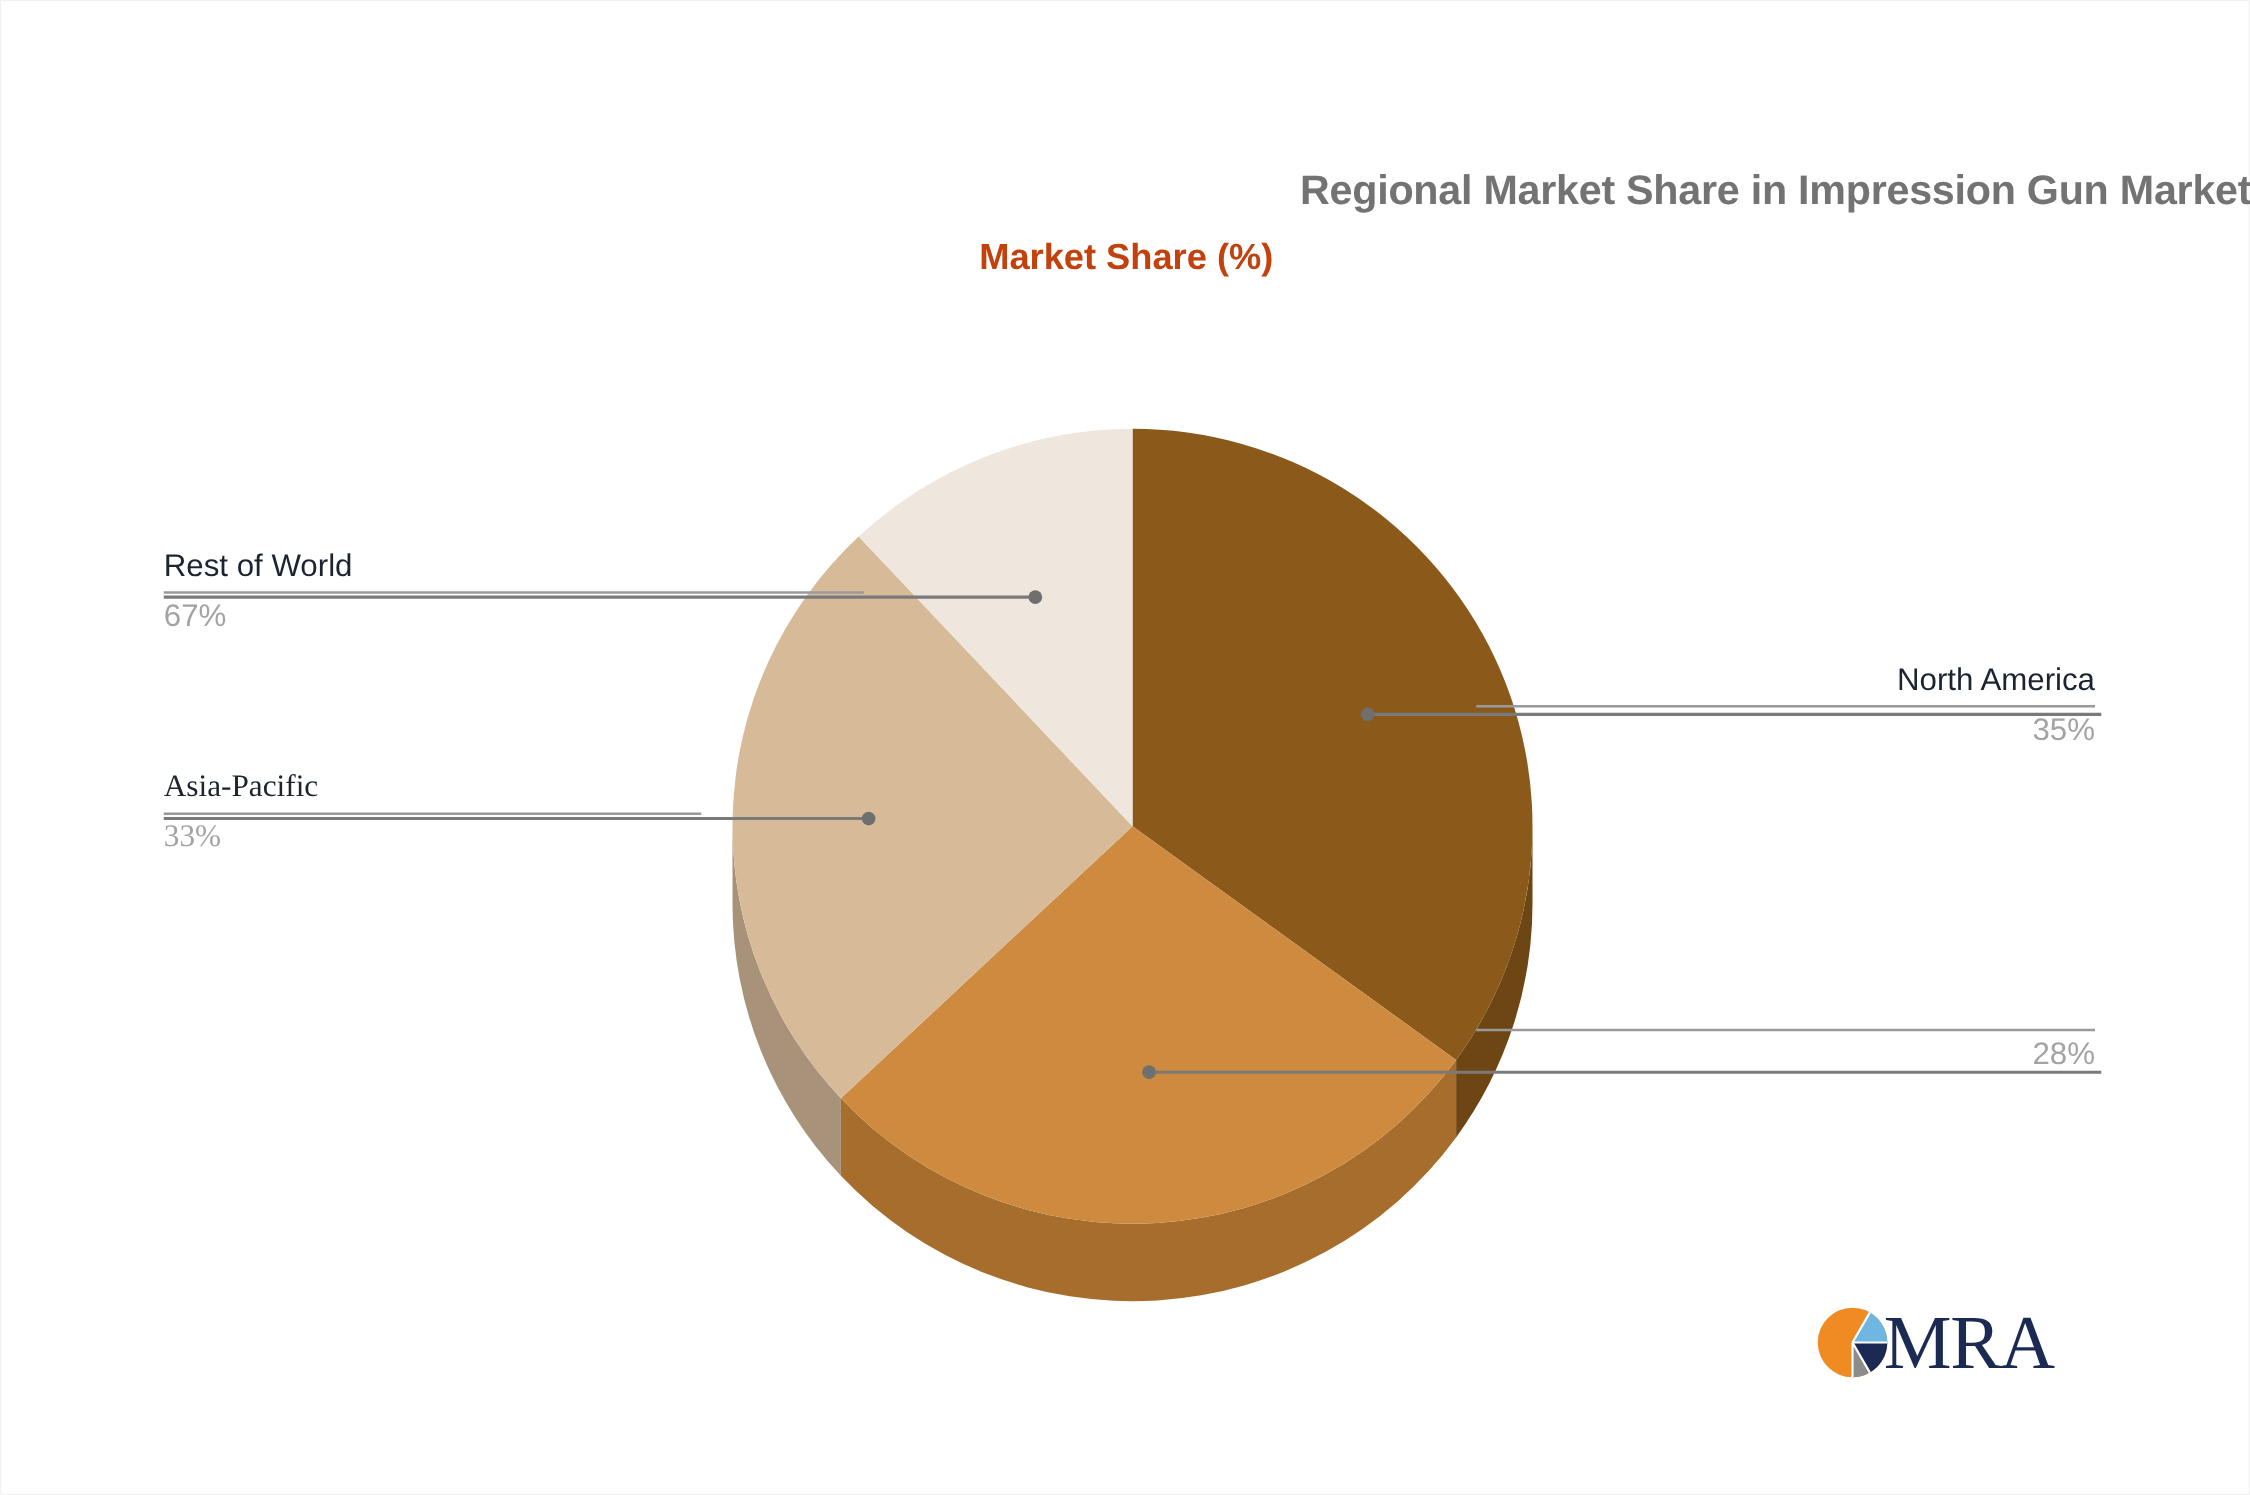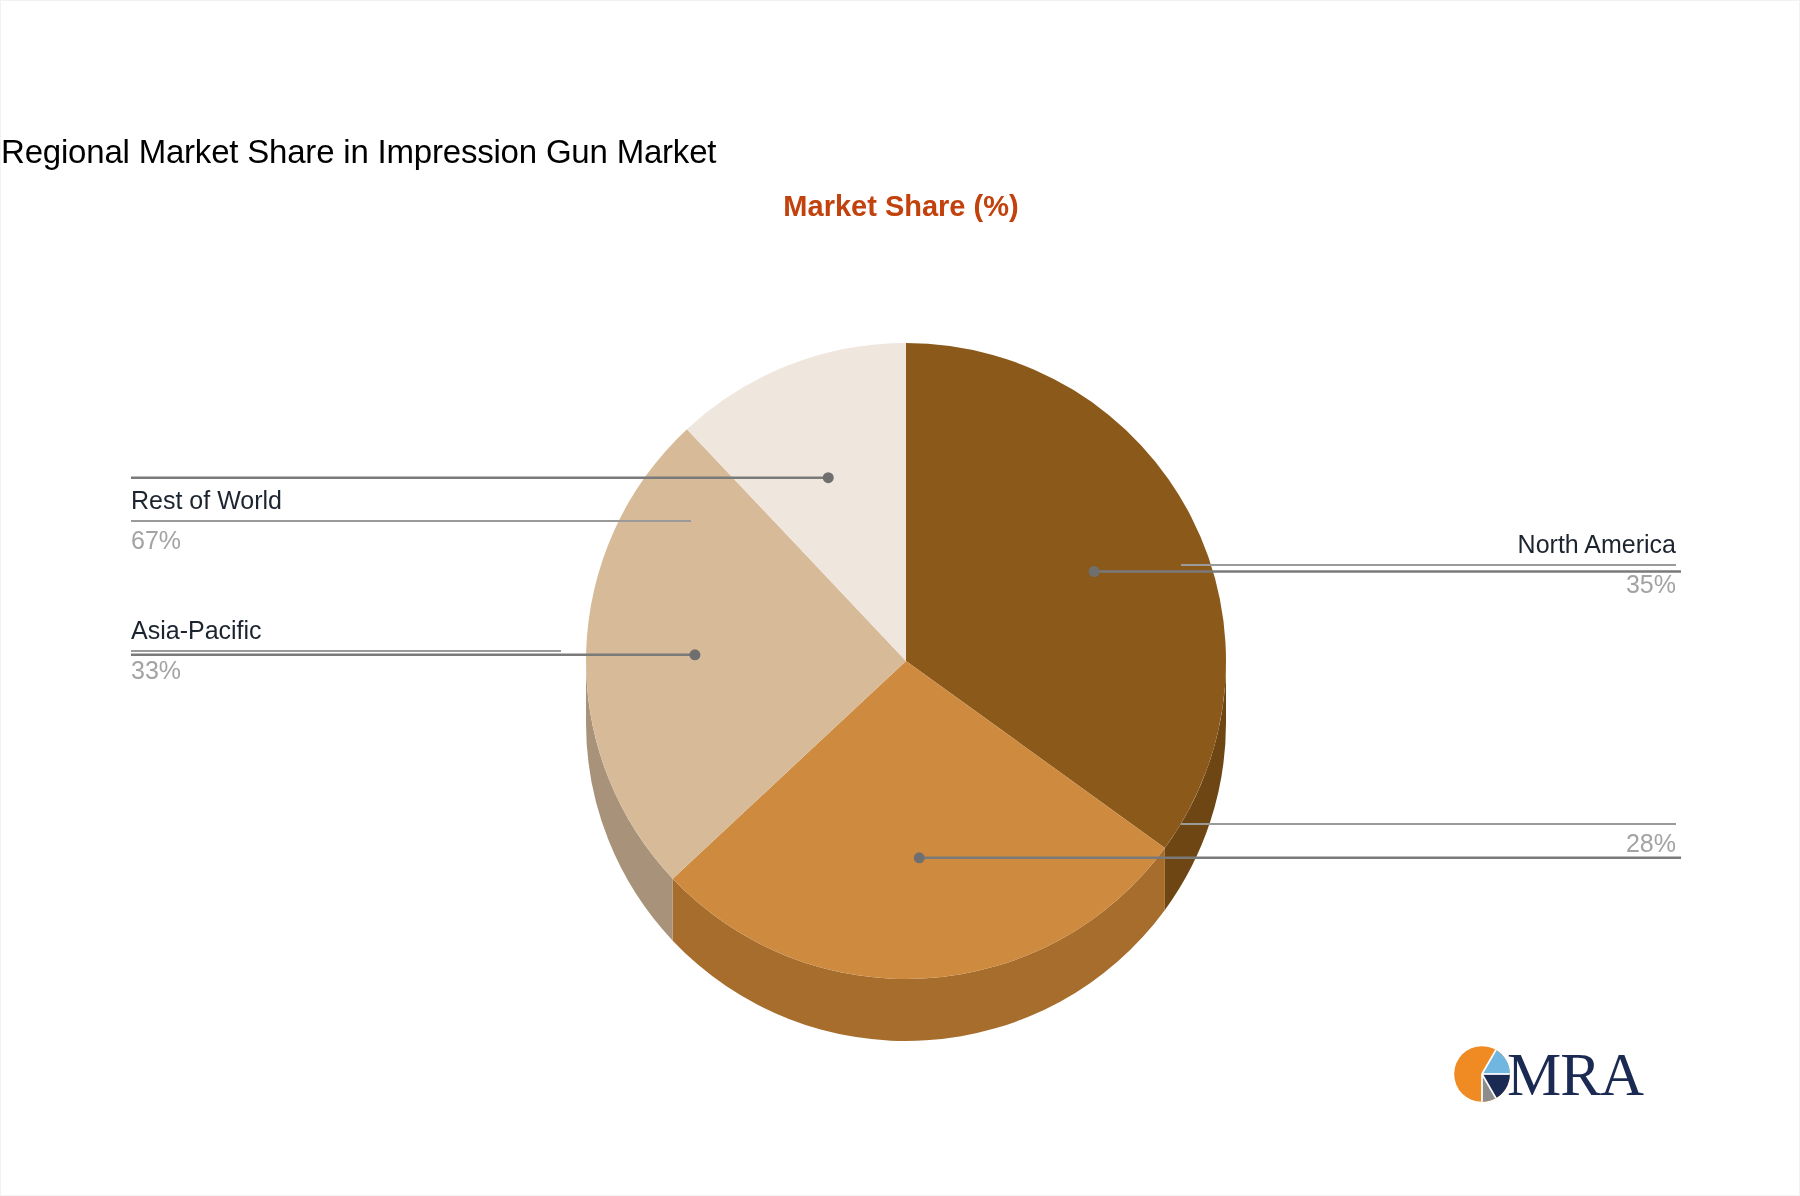--- a/index.html
+++ b/index.html
@@ -21,24 +21,24 @@
     box-sizing: border-box;
     border: 1px solid #f2f2f2;
   }
 
   
   .chart-title {
     position: absolute;
     top: 132px;
     left: 0;
     width: 1800px;
-    text-align: left;
+    text-align: right;
     font-size: 33px;
-    font-weight: normal;
-    color: #000000;
+    font-weight: bold;
+    color: #737373;
     letter-spacing: -0.2px;
     white-space: nowrap;
   }
   .chart-subtitle {
     position: absolute;
     top: 189px;
     left: 0;
     width: 1800px;
     text-align: center;
     font-size: 29px;
@@ -74,21 +74,21 @@
   .dl-value {
     font-size: 25px;
     color: #a3a3a3;
     white-space: nowrap;
     line-height: 30px;
   }
   .dl-left { text-align: left; }
   .dl-right { text-align: right; }
 
   
-  #label-rest-of-world { left: 130px;  top: 418px; width: 560px; margin-top: 47px; }
+  #label-rest-of-world { left: 130px;  top: 418px; width: 560px; }
   #label-asia-pacific  { left: 130px;  top: 591px; width: 430px; }
   #label-north-america { left: 1180px; top: 508px; width: 495px; }
   #label-europe        { left: 1180px; top: 788px; width: 495px; }
 
   
   #logo {
     position: absolute;
     left: 1452px;
     top: 1038px;
     width: 200px;
@@ -155,21 +155,21 @@
         <circle cx="827.2520944729961" cy="476.68526804227236" r="5.5"></circle>
       </g>
   </svg>
 
   <div class="datalabel dl-left" id="label-rest-of-world" style="top: 436.685px;">
     <div class="dl-name">Rest of World</div>
     <div class="dl-rule"></div>
     <div class="dl-value">67%</div>
   </div>
 
-  <div class="datalabel dl-left" id="label-asia-pacific" style="top: 613.807px;">
+  <div class="datalabel dl-left" id="label-asia-pacific" style="top: 613.807px; font-family: Liberation Serif, serif;">
     <div class="dl-name">Asia-Pacific</div>
     <div class="dl-rule"></div>
     <div class="dl-value">33%</div>
   </div>
 
   <div class="datalabel dl-right" id="label-north-america" style="top: 528px;">
     <div class="dl-name">North America</div>
     <div class="dl-rule"></div>
     <div class="dl-value">35%</div>
   </div>

